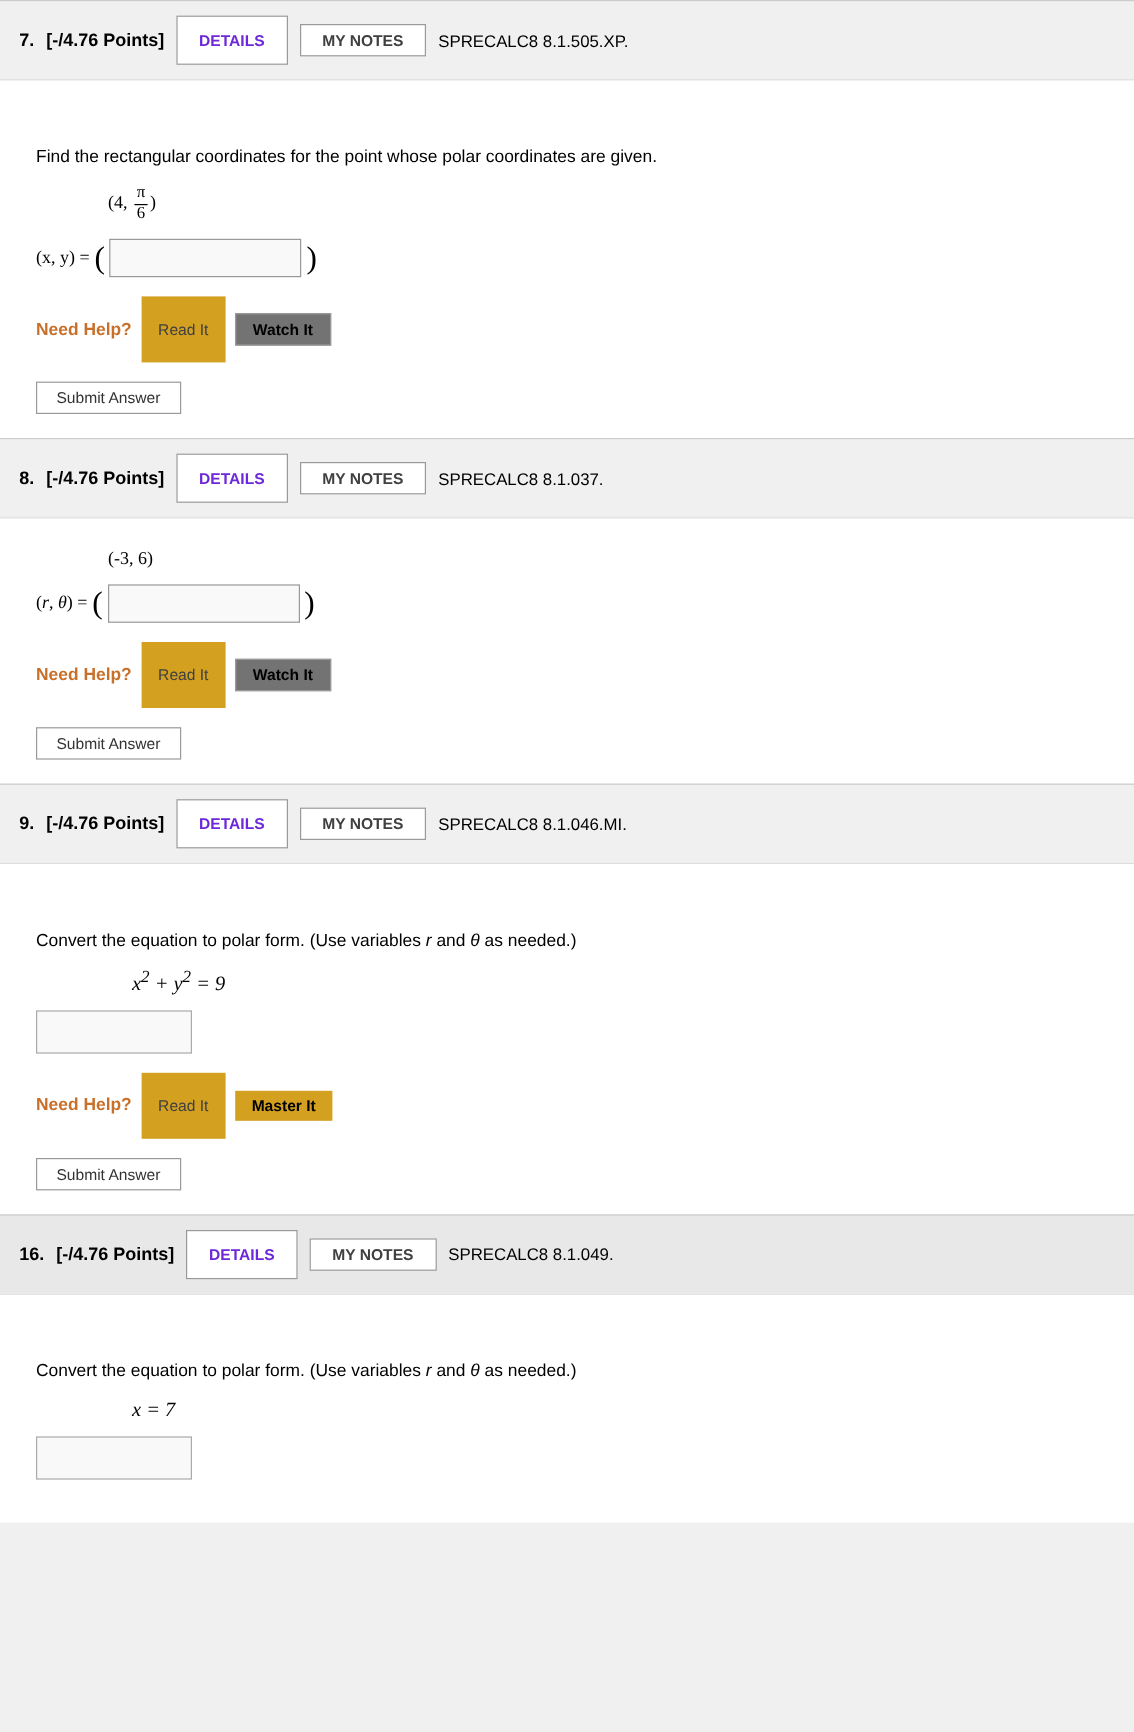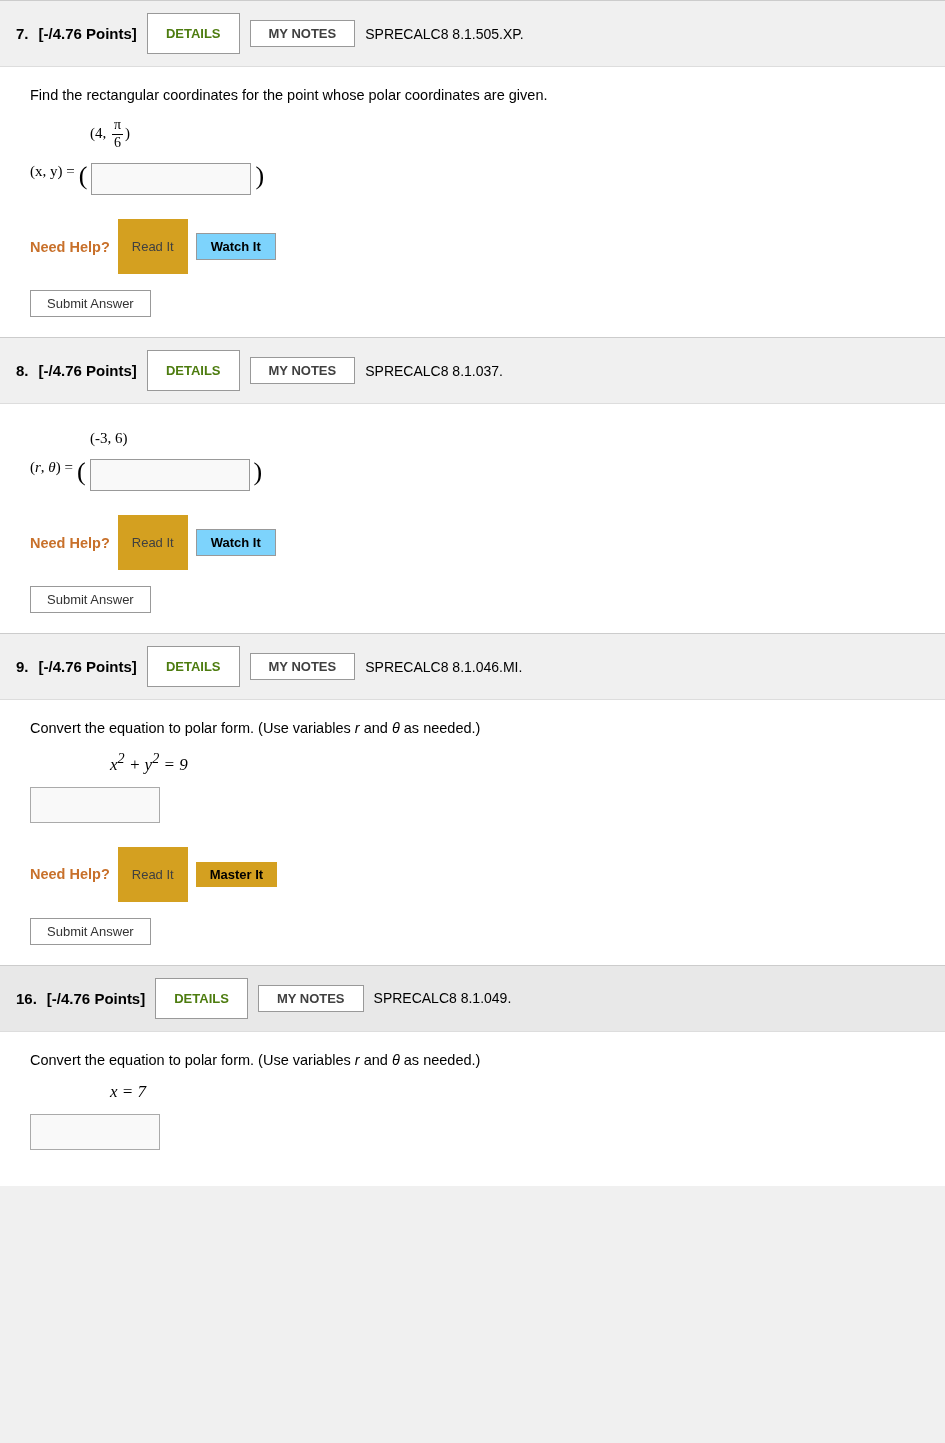--- a/index.html
+++ b/index.html
@@ -26,21 +26,21 @@
       white-space: nowrap;
     }
 
     .btn-details {
       background: white;
       border: 1px solid #999;
       padding: 12px 18px;
       font-size: 13px;
       font-weight: bold;
       cursor: pointer;
-      color: #4d7c0f;
+      color: #6d28d9;
     }
 
     .btn-mynotes {
       background: white;
       border: 1px solid #999;
       padding: 5px 18px;
       font-size: 13px;
       font-weight: bold;
       cursor: pointer;
       color: #404040;
@@ -56,30 +56,32 @@
       background: white;
       margin: 0;
       padding: 18px 30px 20px 30px;
       border-top: 1px solid #ddd;
     }
 
     .question-text {
       font-size: 14.5px;
       margin-bottom: 10px;
       line-height: 1.5;
+      margin-top: 36px;
     }
 
     .math-expression {
       font-size: 15px;
       margin: 8px 0 12px 60px;
       font-family: "Times New Roman", Times, serif;
     }
 
     .answer-row {
       display: flex;
+      align-items: center;
       gap: 4px;
       margin: 10px 0 16px 0;
       font-family: "Times New Roman", Times, serif;
       font-size: 15px;
     }
 
     .answer-input {
       border: 1px solid #999;
       background: #f9f9f9;
       padding: 4px 8px;
@@ -91,41 +93,41 @@
     .paren {
       font-size: 26px;
       font-family: "Times New Roman", serif;
       line-height: 1;
     }
 
     .need-help-row {
       display: flex;
       align-items: center;
       gap: 8px;
-      margin: 24px 0 16px 0;
+      margin: 8px 0 16px 0;
     }
 
     .need-help-label {
       font-weight: bold;
       color: #c8702a;
       font-size: 14.5px;
     }
 
     .btn-readit {
       background: #d4a020;
       border: none;
       padding: 20px 14px;
       font-size: 13px;
       font-weight: normal;
       cursor: pointer;
       color: #404040;
     }
 
     .btn-watchit {
-      background: #7dd3fc;
+      background: #737373;
       border: 1px solid #999;
       padding: 5px 14px;
       font-size: 13px;
       font-weight: bold;
       cursor: pointer;
       color: #000;
     }
 
     .btn-masterit {
       background: #d4a020;

